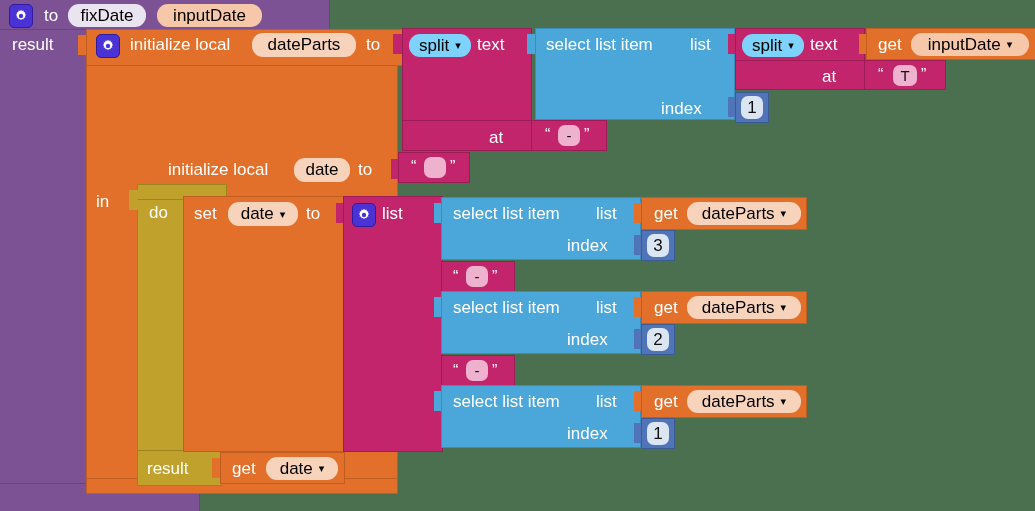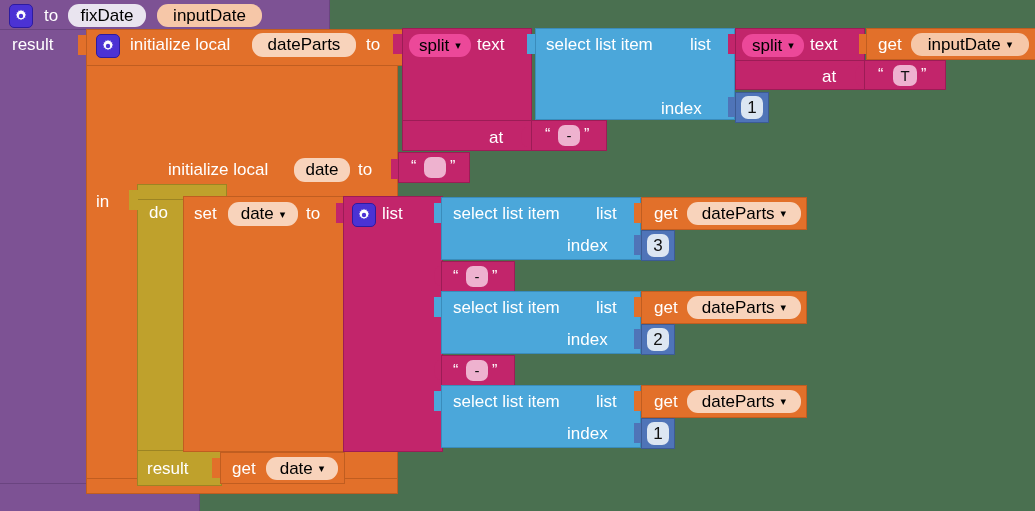--- a/index.html
+++ b/index.html
@@ -22,21 +22,21 @@
   .pill{
     position:absolute;box-sizing:border-box;
     border-radius:11px;color:#000;font-size:17px;
     display:flex;align-items:center;justify-content:center;
     white-space:nowrap;padding:0 9px;
   }
   .pill .caret{margin-left:6px;font-size:11px;line-height:1;}
   .pill-light{background:#e9e4ef;}
   .pill-peach{background:#f6c7a8;}
   .pill-peach2{background:#f8d3bb;}
-  .pill-pinkish{background:#ec4899;}
+  .pill-pinkish{background:#7dd3fc;}
 
   
   .gear{
     position:absolute;width:22px;height:22px;border-radius:5px;
     background:#4b32d4;border:1px solid #2d1ba0;
     display:flex;align-items:center;justify-content:center;
   }
   .gear svg{display:block;}
 
   

